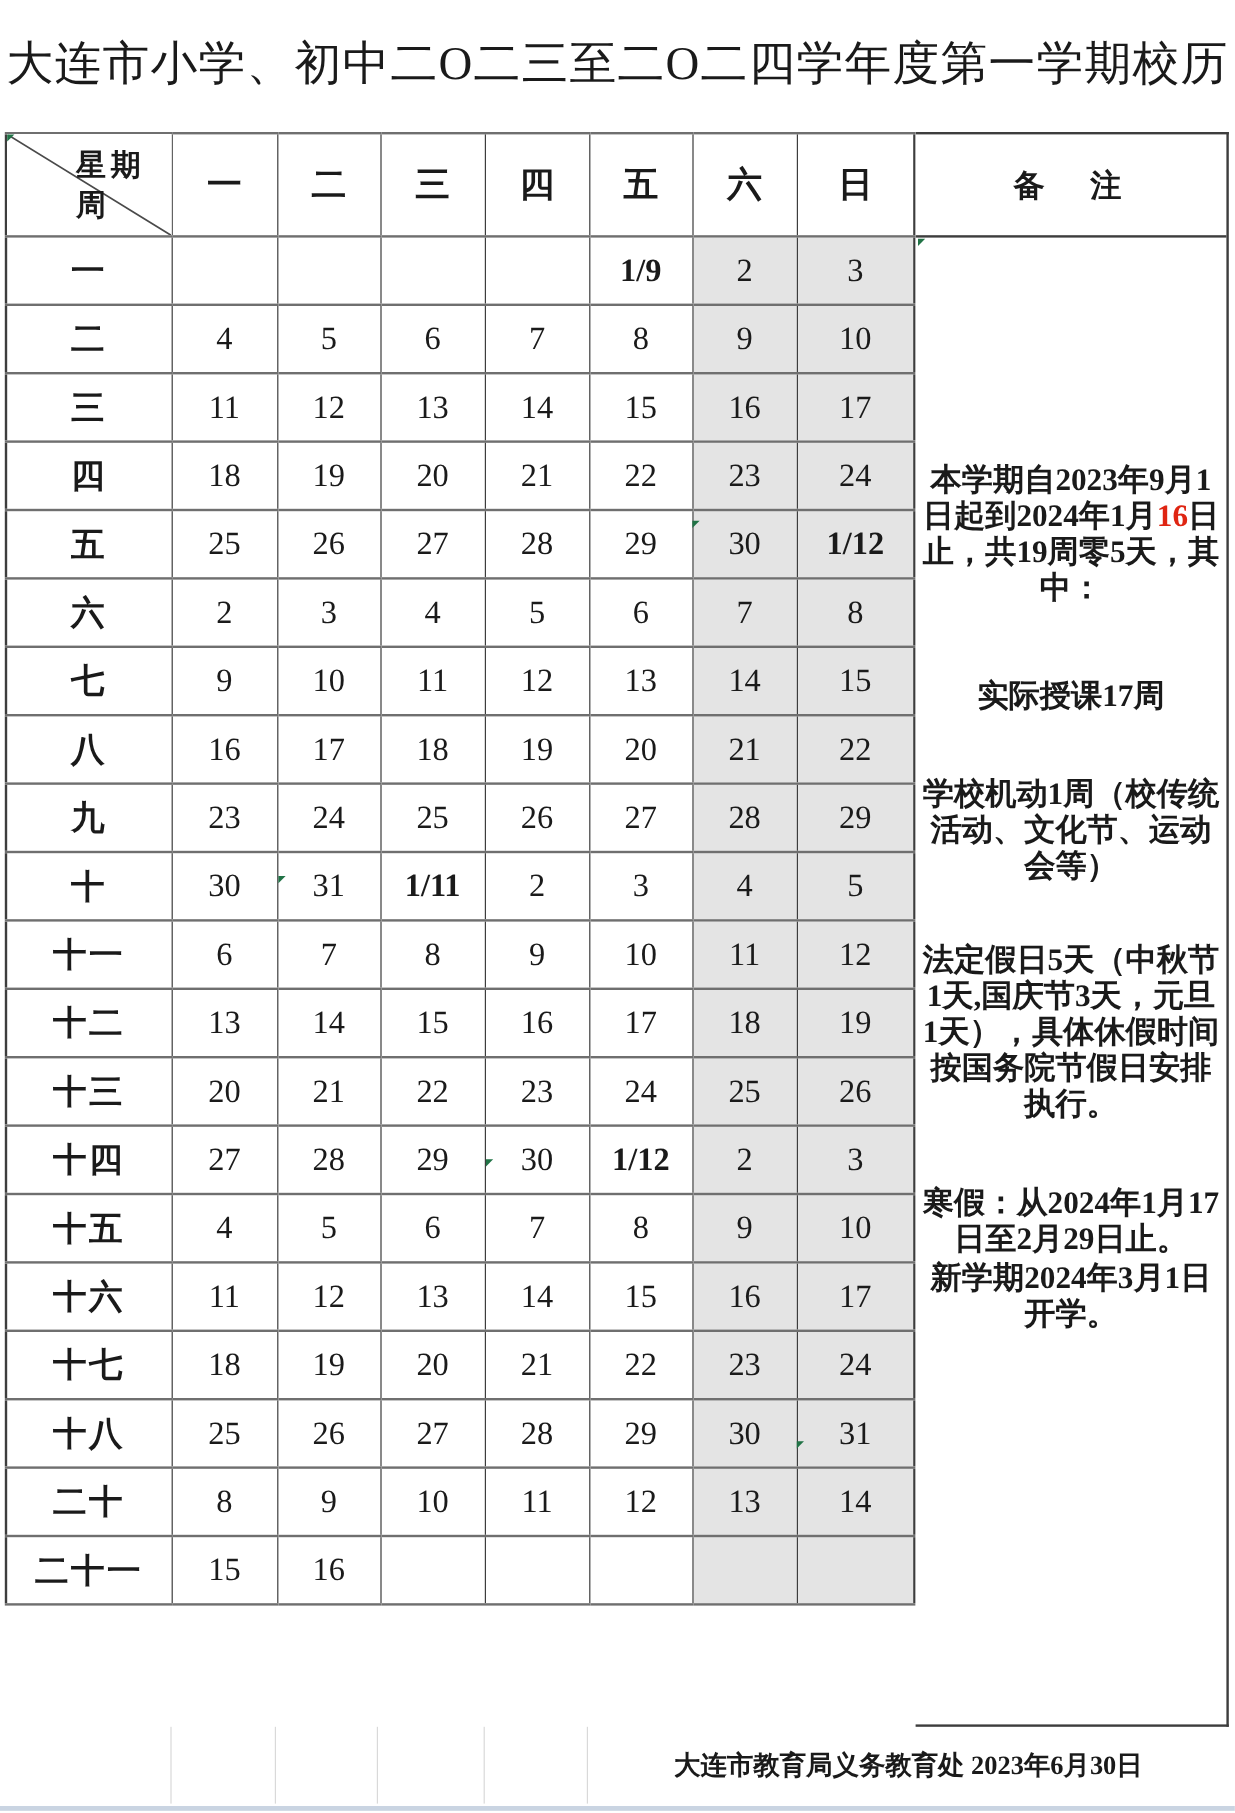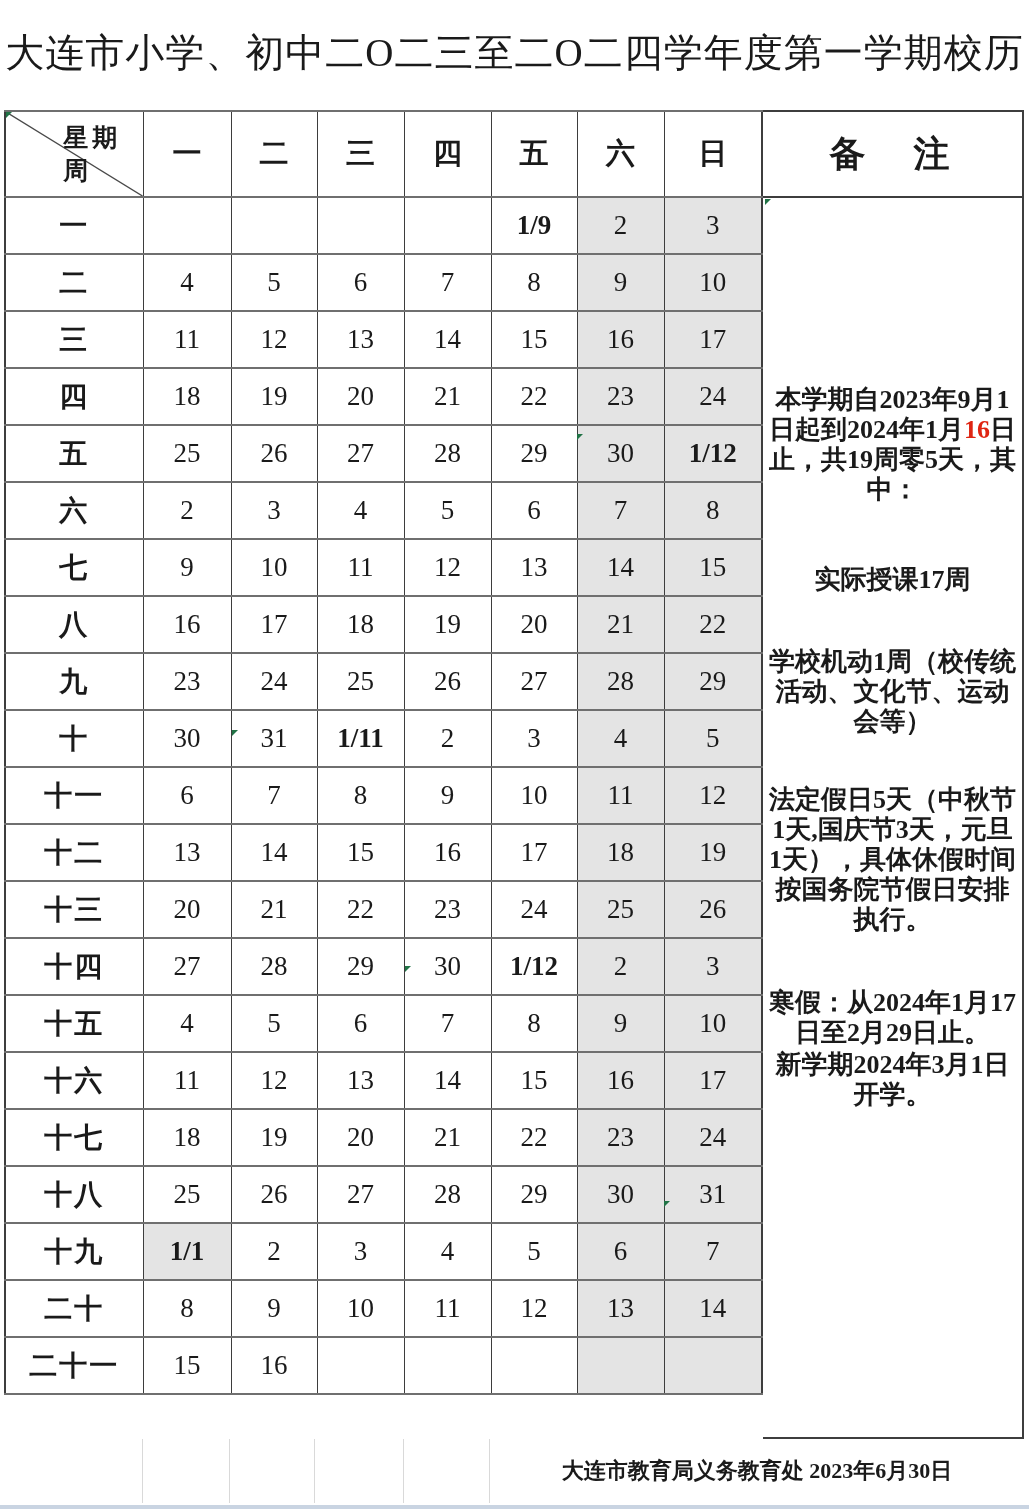--- a/index.html
+++ b/index.html
@@ -57,21 +57,21 @@
     position:absolute; left:763px; top:110px;
     width:261px; height:1329px;
     box-sizing:border-box;
     border:2px solid #3d3d3d; border-left:none;
     background:#fff;
   }
   .notes-h {
     box-sizing:border-box;
     height:86px; border-bottom:2px solid #3d3d3d;
     display:flex; align-items:center; justify-content:center;
-    font-size:36px; font-weight:bold; letter-spacing:6px;
+    font-size:26px; font-weight:bold; letter-spacing:6px;
   }
   .notes-body {
     position:absolute; top:88px; left:0; right:0;
     padding:0 6px;
   }
   .notes-body p {
     margin:0; text-align:center;
     font-size:26px; font-weight:bold; line-height:30px;
   }
   .m1 { margin-top:185px !important; }
@@ -311,30 +311,20 @@
         <th class="wlabel">十八</th>
         <td class="day-c">25</td>
         <td class="day-c">26</td>
         <td class="day-c">27</td>
         <td class="day-c">28</td>
         <td class="day-c">29</td>
         <td class="day-c wk">30</td>
         <td class="day-c wk">31</td>
       </tr>
       <tr>
-        <th class="wlabel">十九</th>
-        <td class="day-c wk mark">1/1</td>
-        <td class="day-c">2</td>
-        <td class="day-c">3</td>
-        <td class="day-c">4</td>
-        <td class="day-c">5</td>
-        <td class="day-c wk">6</td>
-        <td class="day-c wk">7</td>
-      </tr>
-      <tr>
         <th class="wlabel">二十</th>
         <td class="day-c">8</td>
         <td class="day-c">9</td>
         <td class="day-c">10</td>
         <td class="day-c">11</td>
         <td class="day-c">12</td>
         <td class="day-c wk">13</td>
         <td class="day-c wk">14</td>
       </tr>
       <tr>

